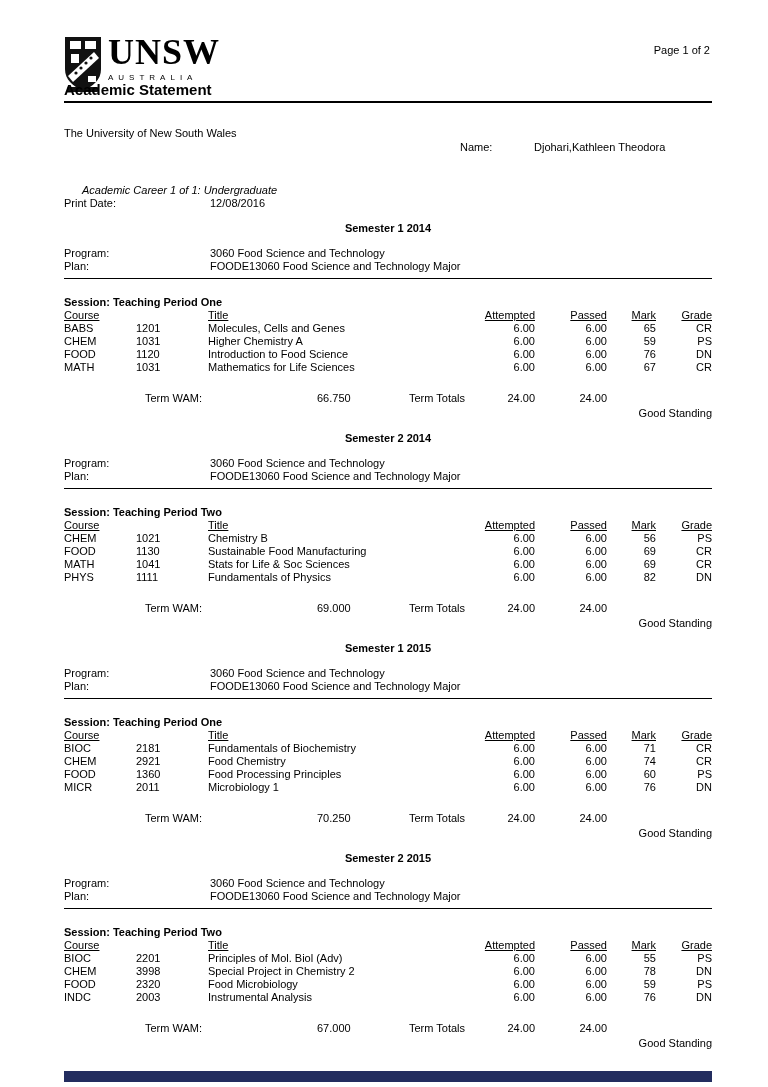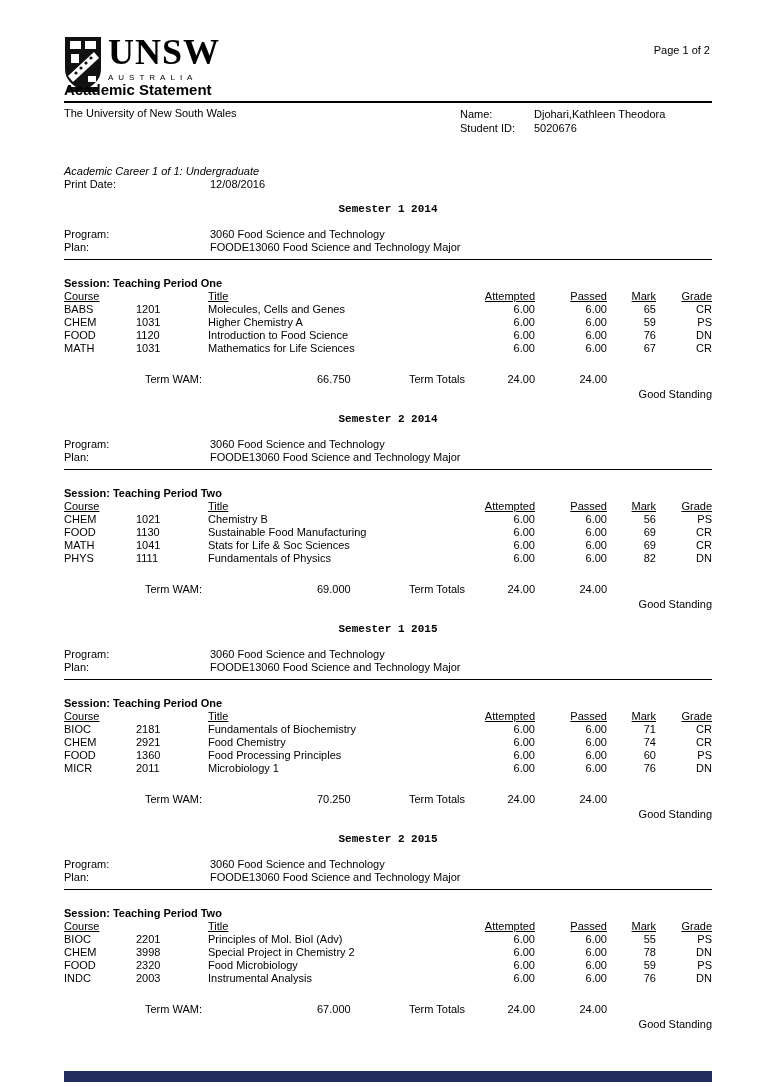--- a/index.html
+++ b/index.html
@@ -10,30 +10,30 @@
     padding:36px 56px 0 64px; overflow:hidden;
   }
   .page-num { position:absolute; top:44px; right:58px; font-size:11px; }
   .masthead { position:relative; height:60px; }
   .crest { position:absolute; left:0; top:0; width:38px; height:56px; }
   .brand { position:absolute; left:44px; top:0; width:110px; }
   .unsw { font-family:"Liberation Serif", serif; font-weight:bold; font-size:36px; line-height:32px; letter-spacing:1px; color:#000; }
   .australia { font-size:8px; letter-spacing:5px; margin-top:3px; color:#000; }
   .doc-title { position:absolute; left:0; right:0; bottom:0; text-align:left; font-size:15px; font-weight:bold; }
   .rule { border-top:2px solid #000; margin-top:5px; }
-  .uni-row { display:flex; margin-top:4px; }
+  .uni-row { display:flex; margin-top:24px;flex-direction:column; }
   .uni-name { flex:0 0 auto; }
   .id-block { margin-left:auto; width:252px; }
   .id-row { display:flex; line-height:14px; }
   .id-label { width:74px; }
-  .career { font-style:italic; margin-top:30px; }
+  .career { font-style:italic; margin-top:30px;margin-left:18px; }
   .kv { display:grid; grid-template-columns:146px 1fr; }
   .center-bold { text-align:center; font-weight:bold; }
   .record-heading { margin-top:8px; }
-  .sem-heading { text-align:center; font-weight:bold; margin:12px 0 12px;font-family:Liberation Mono, monospace; }
+  .sem-heading { text-align:center; font-weight:bold; margin:12px 0 12px; }
   .session { font-weight:bold; border-top:1px solid #000; margin-top:5px; padding-top:17px; }
   .course-grid { display:grid; grid-template-columns:72px 72px 1fr 93px 72px 49px 56px; }
   .course-grid .num { text-align:right; }
   .course-header span.u { text-decoration:underline; }
   .course-header .num { text-align:right; }
   .totals { display:grid; grid-template-columns:81px 119px 53px 92px 60px 66px 72px; margin-top:18px; white-space:nowrap; }
   .totals .num { text-align:right; }
   .standing { margin-top:2px; padding-left:189px;text-align:right; }
   .semester { margin-bottom:8px; }
   .footer-bar { position:absolute; left:64px; right:56px; bottom:5px; height:11px; background:#232d5f; }
@@ -68,24 +68,20 @@
 
   <div class="rule"></div>
 
   <div class="uni-row">
     <div class="uni-name">The University of New South Wales</div>
     <div class="id-block">
       <div class="id-row">
         <span class="id-label">Name:</span>
         <span class="id-value">Djohari,Kathleen Theodora</span>
       </div>
-      <div class="id-row">
-        <span class="id-label">Student ID:</span>
-        <span class="id-value">5020676</span>
-      </div>
     </div>
   </div>
 
   <div class="career">Academic Career 1 of 1: Undergraduate</div>
 
   <div class="kv">
     <span>Print Date:</span>
     <span>12/08/2016</span>
   </div>
 

